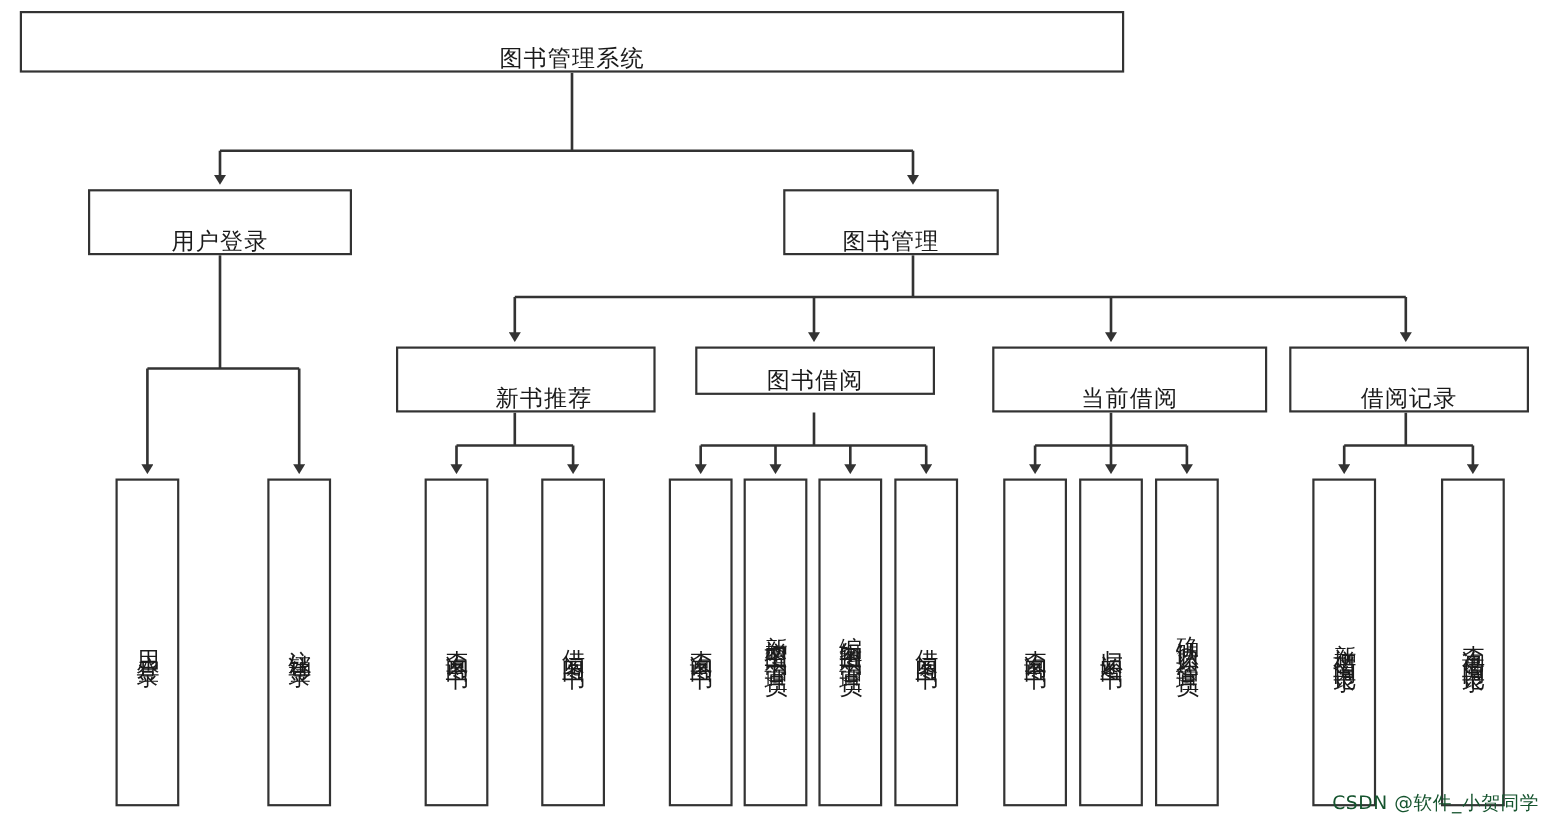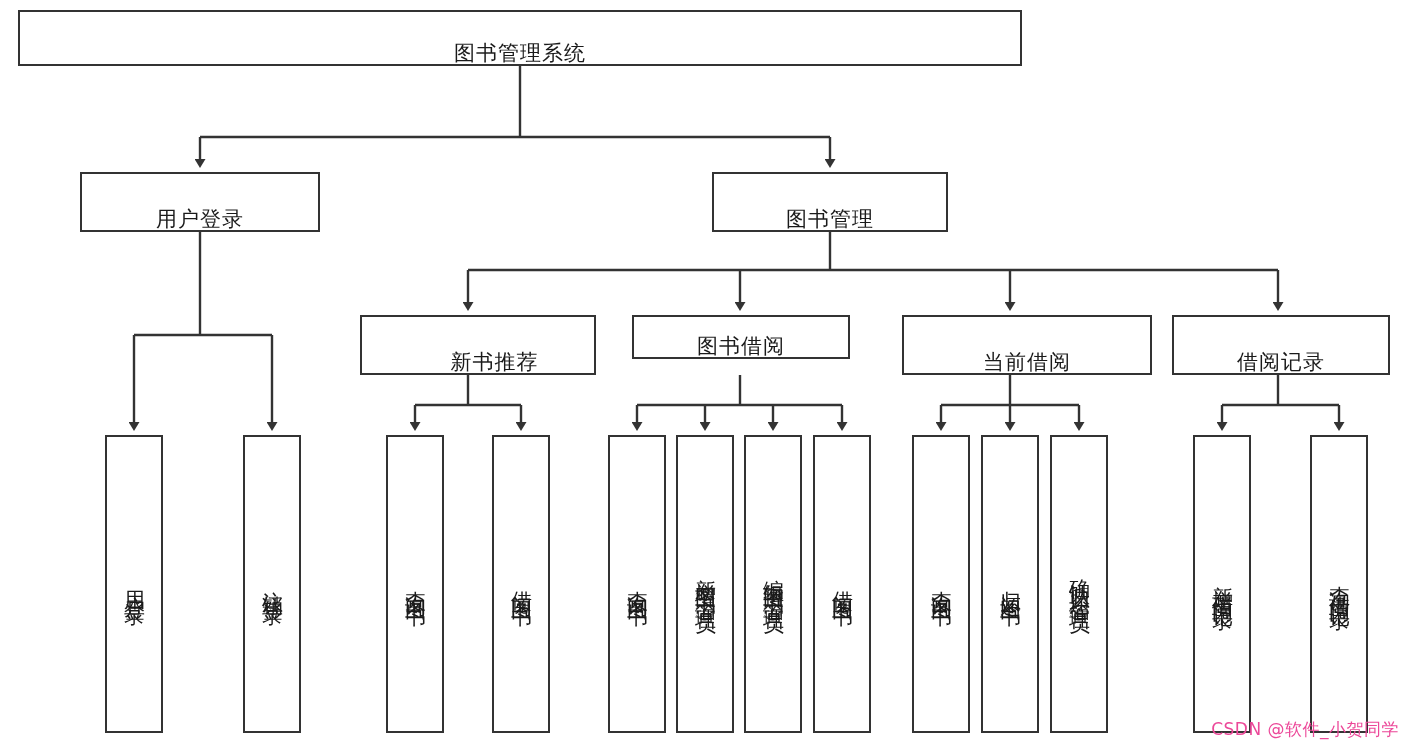--- a/index.html
+++ b/index.html
@@ -56,21 +56,21 @@
     font-size: 21px;
     letter-spacing: 5px;
     line-height: 1.0;
     white-space: nowrap;
   }
   .watermark {
     position: absolute;
     right: 6px;
     bottom: 6px;
     font-size: 17px;
-    color: #ec4899;
+    color: #14532d;
     letter-spacing: 0.5px;
     white-space: nowrap;
     margin-top: 32px;
   }
 </style>
 </head>
 <body>
 
 <div id="diagram-root">
 
@@ -124,21 +124,21 @@
     </g>
   </svg>
 
   <div class="node horiz" style="left:18px; top:10px; width:1004px; height:56px;">
     <span class="label">图书管理系统</span>
   </div>
 
   <div class="node horiz" style="left:80px; top:172px; width:240px; height:60px;">
     <span class="label">用户登录</span>
   </div>
-  <div class="node horiz" style="left:712px; top:172px; width:236px; height:60px;">
+  <div class="node horiz" style="left:712px; top:172px; width:196px; height:60px;">
     <span class="label">图书管理</span>
   </div>
 
   <div class="node horiz" style="left:360px; top:315px; width:236px; height:60px;padding-left:33px;">
     <span class="label">新书推荐</span>
   </div>
   <div class="node horiz" style="left:632px; top:315px; width:218px; height:44px;">
     <span class="label">图书借阅</span>
   </div>
   <div class="node horiz" style="left:902px; top:315px; width:250px; height:60px;">

